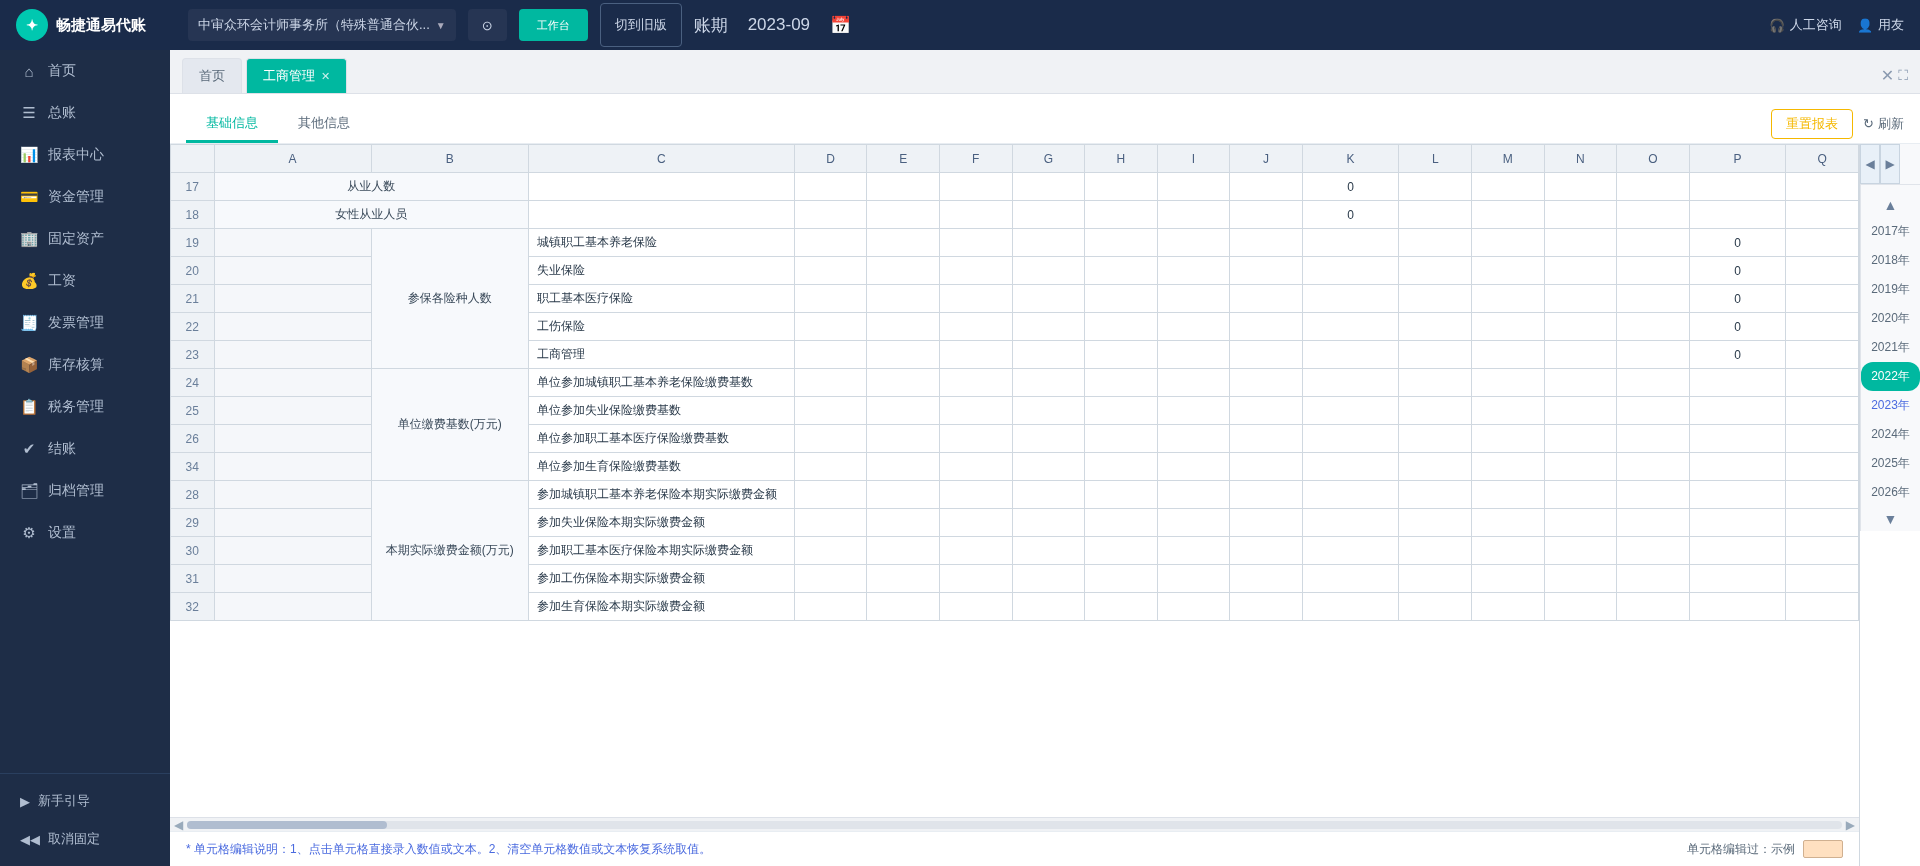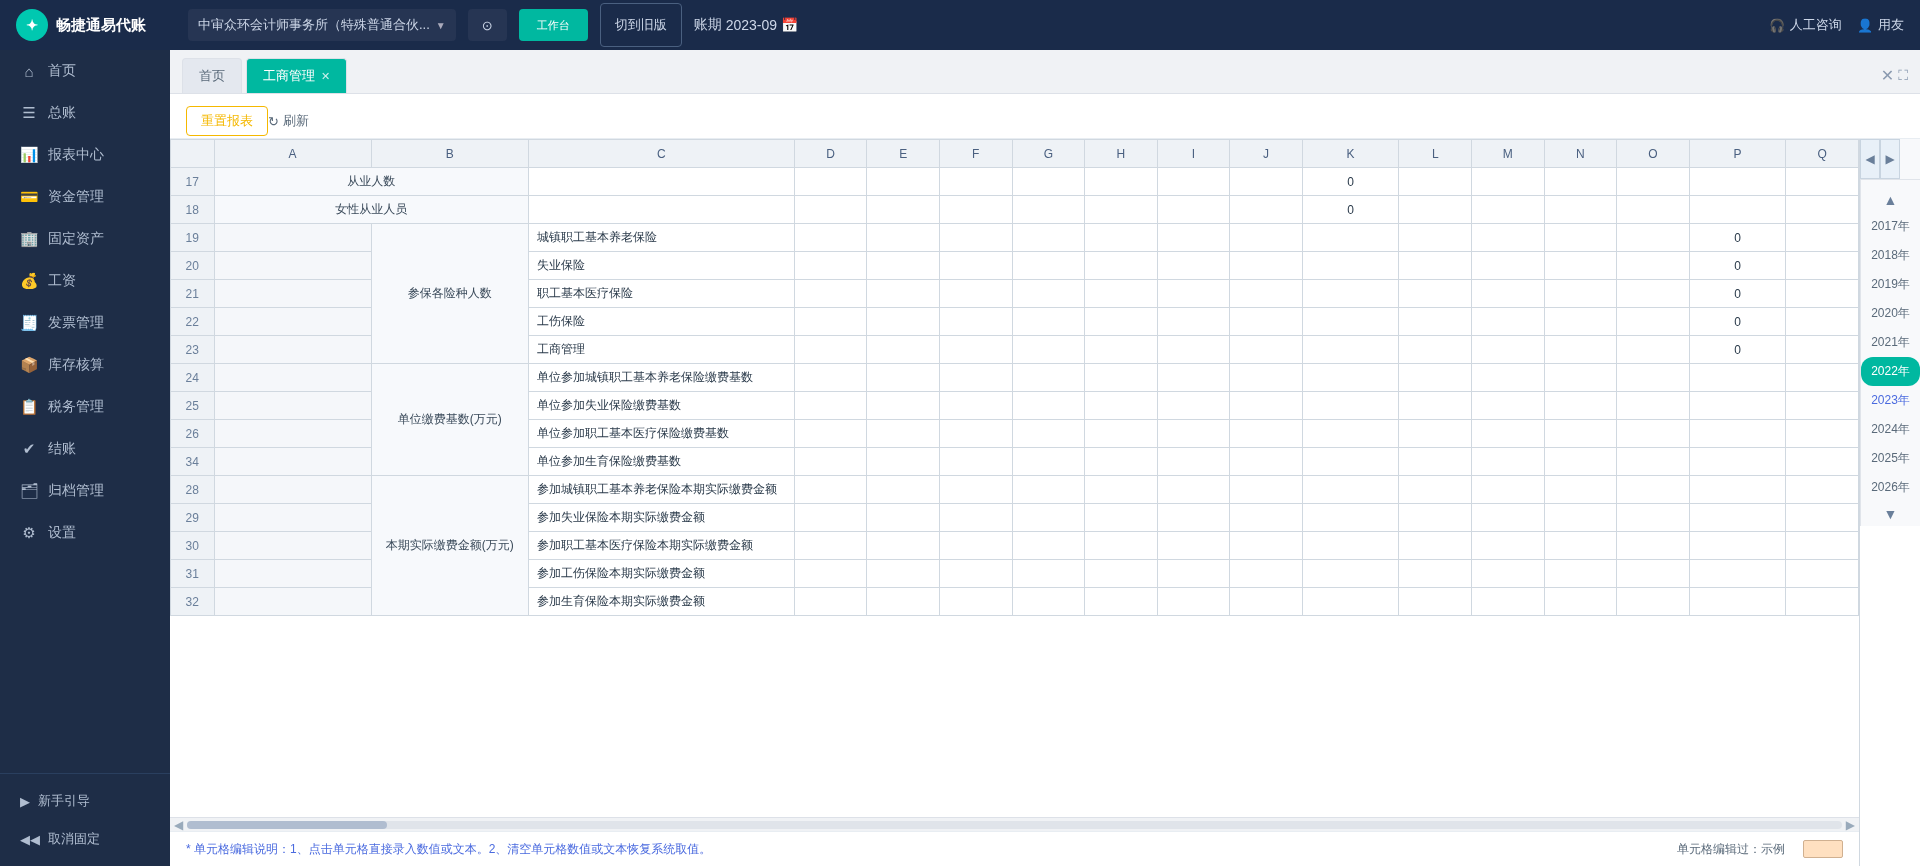--- a/index.html
+++ b/index.html
@@ -7,21 +7,21 @@
 
     
     .header { display: flex; align-items: center; background: #1a2b4a; height: 50px; padding: 0 16px; gap: 12px; }
     .logo-area { display: flex; align-items: center; gap: 8px; color: #fff; font-size: 15px; font-weight: bold; min-width: 160px; }
     .logo-icon { width: 32px; height: 32px; background: #00c8b0; border-radius: 50%; display: flex; align-items: center; justify-content: center; color: #fff; font-size: 14px; }
     .company-selector { display: flex; align-items: center; background: #263553; border-radius: 4px; padding: 0 10px; height: 32px; color: #cdd7e8; font-size: 13px; gap: 6px; cursor: pointer; max-width: 280px; }
     .company-selector .chevron { color: #aab; font-size: 10px; }
     .header-btn { background: #263553; border: none; border-radius: 4px; color: #cdd7e8; padding: 0 14px; height: 32px; cursor: pointer; font-size: 13px; display: flex; align-items: center; gap: 4px; }
     .workbench-btn { background: #00b8a0; border: none; border-radius: 4px; color: #fff; padding: 0 18px; height: 32px; cursor: pointer; font-size: 11px; font-weight: 500; }
     .cut-old-btn { background: transparent; border: 1px solid #4a6080; border-radius: 4px; color: #cdd7e8; padding: 0 14px; height: 44px; cursor: pointer; font-size: 13px; }
-    .period-area { display: flex; align-items: center; gap: 4px; color: #cdd7e8; font-size: 14px; }
+    .period-area { display: flex; align-items: center; gap: 20px; color: #cdd7e8; font-size: 17px; }
     .header-right { margin-left: auto; display: flex; align-items: center; gap: 16px; color: #cdd7e8; font-size: 13px; }
     .header-right-item { display: flex; align-items: center; gap: 4px; cursor: pointer; }
 
     
     .main-layout { display: flex; height: calc(866px - 50px); }
 
     
     .sidebar { width: 170px; background: #1e2d47; display: flex; flex-direction: column; overflow: hidden; flex-shrink: 0; }
     .sidebar-scroll { flex: 1; overflow-y: auto; overflow-x: hidden; }
     .sidebar-item { display: flex; align-items: center; gap: 10px; padding: 12px 20px; color: #b0bdd0; cursor: pointer; font-size: 14px; white-space: nowrap; }
@@ -40,21 +40,21 @@
     .tab .close-btn { font-size: 11px; cursor: pointer; opacity: 0.8; }
 
     
     .page-content { flex: 1; background: #fff; margin: 0; display: flex; flex-direction: column; overflow: hidden; }
 
     
     .sub-tabs-bar { display: flex; align-items: center; padding: 12px 16px 0; border-bottom: 1px solid #e8edf2; background: #fff; justify-content: space-between; }
     .sub-tabs { display: flex; gap: 0; }
     .sub-tab { padding: 8px 20px; cursor: pointer; font-size: 13px; color: #5a6a7a; border-bottom: 3px solid transparent; }
     .sub-tab.active { color: #00b8a0; border-bottom: 3px solid #00b8a0; font-weight: 500; }
-    .sub-tab-actions { display: flex; align-items: center; margin-bottom: 2px; justify-content: flex-end; }
+    .sub-tab-actions { display: flex; gap: 10px; align-items: center; margin-bottom: 2px; justify-content: flex-end; }
     .reset-btn { background: #fff; border: 1px solid #f5b800; color: #f5b800; border-radius: 4px; padding: 5px 14px; cursor: pointer; font-size: 13px; }
     .refresh-btn { background: transparent; border: none; color: #5a6a7a; cursor: pointer; font-size: 13px; display: flex; align-items: center; gap: 4px; }
 
     
     .spreadsheet-container { flex: 1; overflow: hidden; display: flex; flex-direction: column; position: relative; }
     .spreadsheet-wrapper { flex: 1; overflow: auto; position: relative; }
     .spreadsheet { border-collapse: collapse; width: max-content; min-width: 100%; }
     .spreadsheet th, .spreadsheet td { border: 1px solid #d0d8e0; font-size: 12px; }
     .spreadsheet th { background: #eef2f6; color: #4a6080; text-align: center; padding: 4px 8px; height: 28px; min-width: 60px; position: sticky; top: 0; z-index: 2; font-weight: normal; }
     .spreadsheet th.row-num-header { min-width: 36px; width: 36px; background: #eef2f6; left: 0; z-index: 3; }
@@ -65,21 +65,21 @@
 
     
     .h-scroll-bar { height: 14px; background: #f0f2f5; border-top: 1px solid #dde1e8; display: flex; align-items: center; padding: 0 4px; }
     .h-scroll-track { flex: 1; height: 8px; background: #e0e4ea; border-radius: 4px; position: relative; }
     .h-scroll-thumb { width: 200px; height: 8px; background: #b0bdd0; border-radius: 4px; position: absolute; left: 0; }
 
     
     .footer { background: #fff; padding: 8px 16px; border-top: 1px solid #e8edf2; display: flex; align-items: center; justify-content: space-between; font-size: 12px; }
     .footer-hint { color: #e05050; }
     .footer-hint span { color: #4a6adf; }
-    .footer-right { display: flex; align-items: center; gap: 18px; color: #5a6a7a; }
+    .footer-right { display: flex; align-items: center; gap: 8px; color: #5a6a7a; }
     .cell-sample { width: 40px; height: 18px; background: #ffe0c0; border: 1px solid #d0b090; border-radius: 2px; }
 
     
     .year-panel { width: 60px; background: #f8f9fb; border-left: 1px solid #e0e4ea; display: flex; flex-direction: column; align-items: center; padding-top: 8px; overflow: hidden; }
     .year-nav-btn { background: transparent; border: none; cursor: pointer; color: #6a7f9a; font-size: 14px; padding: 4px; width: 100%; text-align: center; }
     .year-item { width: 100%; text-align: center; padding: 6px 4px; font-size: 12px; color: #5a6a7a; cursor: pointer; }
     .year-item.active { background: #00b8a0; color: #fff; border-radius: 12px; }
     .year-item.current-inactive { color: #4a6adf; }
     .side-btn { background: #e8f0f8; border: 1px solid #c8d4e0; color: #6a7f9a; cursor: pointer; width: 20px; height: 40px; display: flex; align-items: center; justify-content: center; font-size: 12px; }
 
@@ -215,20 +215,28 @@
       </div>
       <div style="margin-left: auto; display: flex; gap: 4px;">
         <button style="background:transparent;border:none;cursor:pointer;font-size:16px;color:#8a9ab0;">✕</button>
         <button style="background:transparent;border:none;cursor:pointer;font-size:14px;color:#8a9ab0;">⛶</button>
       </div>
     </div>
 
     <div class="page-content">
 
       <div class="sub-tabs-bar">
+        <div class="sub-tabs">
+          <div class="sub-tab active">
+            <span>基础信息</span>
+          </div>
+          <div class="sub-tab">
+            <span>其他信息</span>
+          </div>
+        </div>
         <div class="sub-tab-actions">
           <button class="reset-btn">重置报表</button>
           <button class="refresh-btn">
             <span>↻</span>
             <span>刷新</span>
           </button>
         </div>
       </div>
 
       <div style="display:flex; flex:1; overflow:hidden;">

